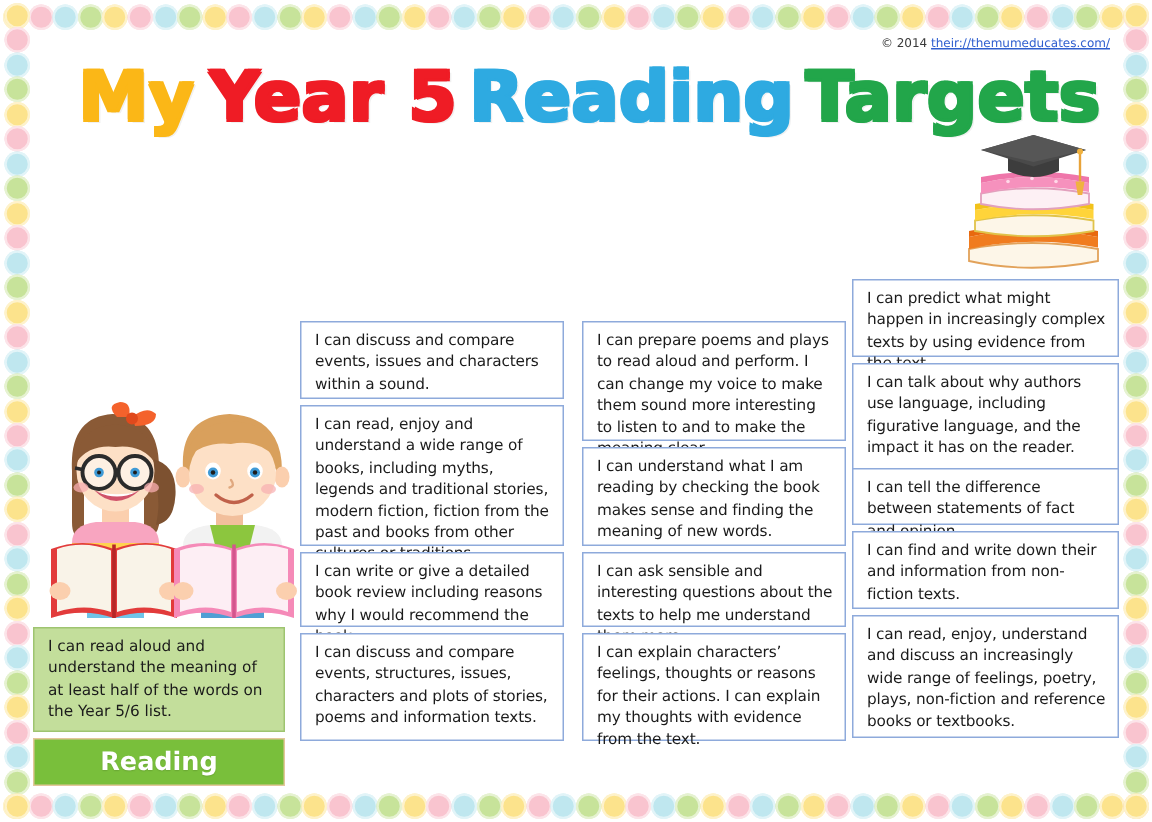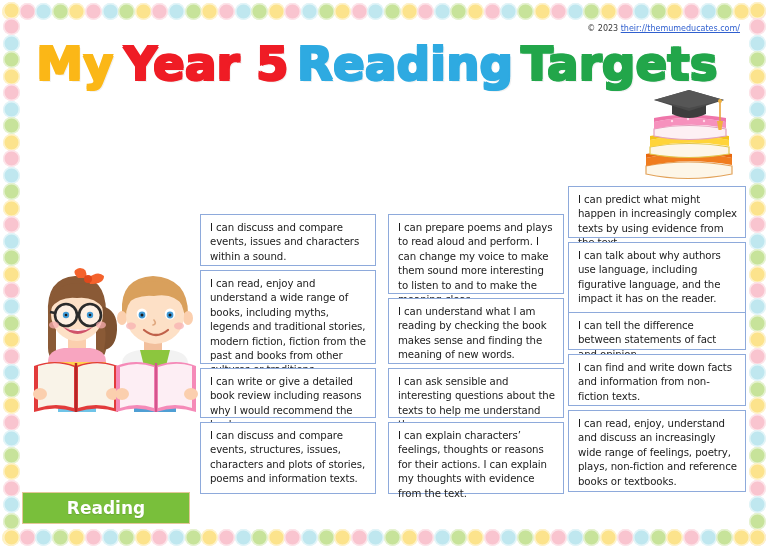--- a/index.html
+++ b/index.html
@@ -49,21 +49,21 @@
     top: 19px; left: 19px;
     width: 730px; height: 510px;
     background: #ffffff;
     z-index: 1;
   }
 
   
   .title {
     position: absolute;
     top: 32px;
-    left: 36px;
+    left: 52px;
     width: 700px;
     height: 62px;
     z-index: 10;
     white-space: nowrap;
     font-family: "DejaVu Sans", sans-serif;
     font-weight: bold;
     font-size: 46px;
     letter-spacing: 0px;
     line-height: 62px;
   }
@@ -347,21 +347,21 @@
       <span class="dot" style="background: rgb(191, 231, 239); margin-bottom: -0.53125px;"></span>
       <span class="dot" style="background: rgb(199, 227, 154); margin-bottom: -0.53125px;"></span>
       <span class="dot" style="background: rgb(252, 227, 140);"></span>
     </div>
 
   <div class="title">
     <span class="t-my">My</span><span class="sp">&nbsp;</span><span class="t-year">Year 5</span><span class="sp">&nbsp;</span><span class="t-reading">Reading</span><span class="sp">&nbsp;</span><span class="t-targets">Targets</span>
   </div>
 
   <div class="copyright">
-    <span>© 2023</span>
+    <span>© 2014</span>
     <span class="link">their://themumeducates.com/</span>
   </div>
 
   <div class="books-art">
     <svg viewBox="0 0 112 104" width="112" height="104" aria-hidden="true">
 
       <g>
         <path d="M14 86 L14 78 Q55 70 100 78 L100 86 Q55 95 14 86 Z" fill="#fdf6e8" stroke="#e2a25a" stroke-width="1.2"></path>
         <path d="M14 78 Q55 69 100 77 L100 70 Q55 61 14 70 Z" fill="#f07c1f"></path>
         <path d="M14 70 Q55 61 100 70 L100 66 Q55 58 14 66 Z" fill="#e8690f"></path>
@@ -479,33 +479,34 @@
         <path d="M138 104 Q158 96 178 104 L178 150 Q158 143 138 150 Z" fill="#f58ab8"></path>
         <path d="M102 105 Q119 99 136 105 L136 146 Q119 140 102 146 Z" fill="#fdeef4"></path>
         <path d="M140 105 Q157 99 174 104 L174 146 Q157 140 140 146 Z" fill="#fdeef4"></path>
         <line x1="138" y1="101" x2="138" y2="150" stroke="#d4558d" stroke-width="2.4"></line>
         <ellipse cx="104" cy="132" rx="7" ry="6" fill="#fbcfae"></ellipse>
         <ellipse cx="173" cy="132" rx="7" ry="6" fill="#fbcfae"></ellipse>
       </g>
     </svg>
   </div>
 
+  <div class="greenbox">I can read aloud and understand the meaning of at least half of the words on the Year 5/6 list.</div>
 
   <div id="boxes-layer">
       <div class="tbox" style="left: 200px; top: 214px; width: 176px; height: 52px;">I can discuss and compare events, issues and characters within a sound.</div>
       <div class="tbox" style="left: 200px; top: 270px; width: 176px; height: 94px;">I can read, enjoy and understand a wide range of books, including myths, legends and traditional stories, modern fiction, fiction from the past and books from other cultures or traditions.</div>
       <div class="tbox" style="left: 200px; top: 368px; width: 176px; height: 50px;">I can write or give a detailed book review including reasons why I would recommend the book.</div>
       <div class="tbox" style="left: 200px; top: 422px; width: 176px; height: 72px;">I can discuss and compare events, structures, issues, characters and plots of stories, poems and information texts.</div>
       <div class="tbox" style="left: 388px; top: 214px; width: 176px; height: 80px;">I can prepare poems and plays to read aloud and perform. I can change my voice to make them sound more interesting to listen to and to make the meaning clear.</div>
       <div class="tbox" style="left: 388px; top: 298px; width: 176px; height: 66px;">I can understand what I am reading by checking the book makes sense and finding the meaning of new words.</div>
       <div class="tbox" style="left: 388px; top: 368px; width: 176px; height: 50px;">I can ask sensible and interesting questions about the texts to help me understand them more.</div>
       <div class="tbox" style="left: 388px; top: 422px; width: 176px; height: 72px;">I can explain characters’ feelings, thoughts or reasons for their actions. I can explain my thoughts with evidence from the text.</div>
       <div class="tbox" style="left: 568px; top: 186px; width: 178px; height: 52px;">I can predict what might happen in increasingly complex texts by using evidence from the text.</div>
       <div class="tbox" style="left: 568px; top: 242px; width: 178px; height: 78px;">I can talk about why authors use language, including figurative language, and the impact it has on the reader.</div>
       <div class="tbox" style="left: 568px; top: 312px; width: 178px; height: 38px;">I can tell the difference between statements of fact and opinion.</div>
-      <div class="tbox" style="left: 568px; top: 354px; width: 178px; height: 52px;">I can find and write down facts and information from non-fiction texts.</div>
+      <div class="tbox" style="left: 568px; top: 354px; width: 178px; height: 52px;">I can find and write down their and information from non-fiction texts.</div>
       <div class="tbox" style="left: 568px; top: 410px; width: 178px; height: 82px;">I can read, enjoy, understand and discuss an increasingly wide range of feelings, poetry, plays, non-fiction and reference books or textbooks.</div>
     </div>
 
   <div class="label-bar label-reading">Reading</div>
 
 
 </div>
 
 </body></html>

